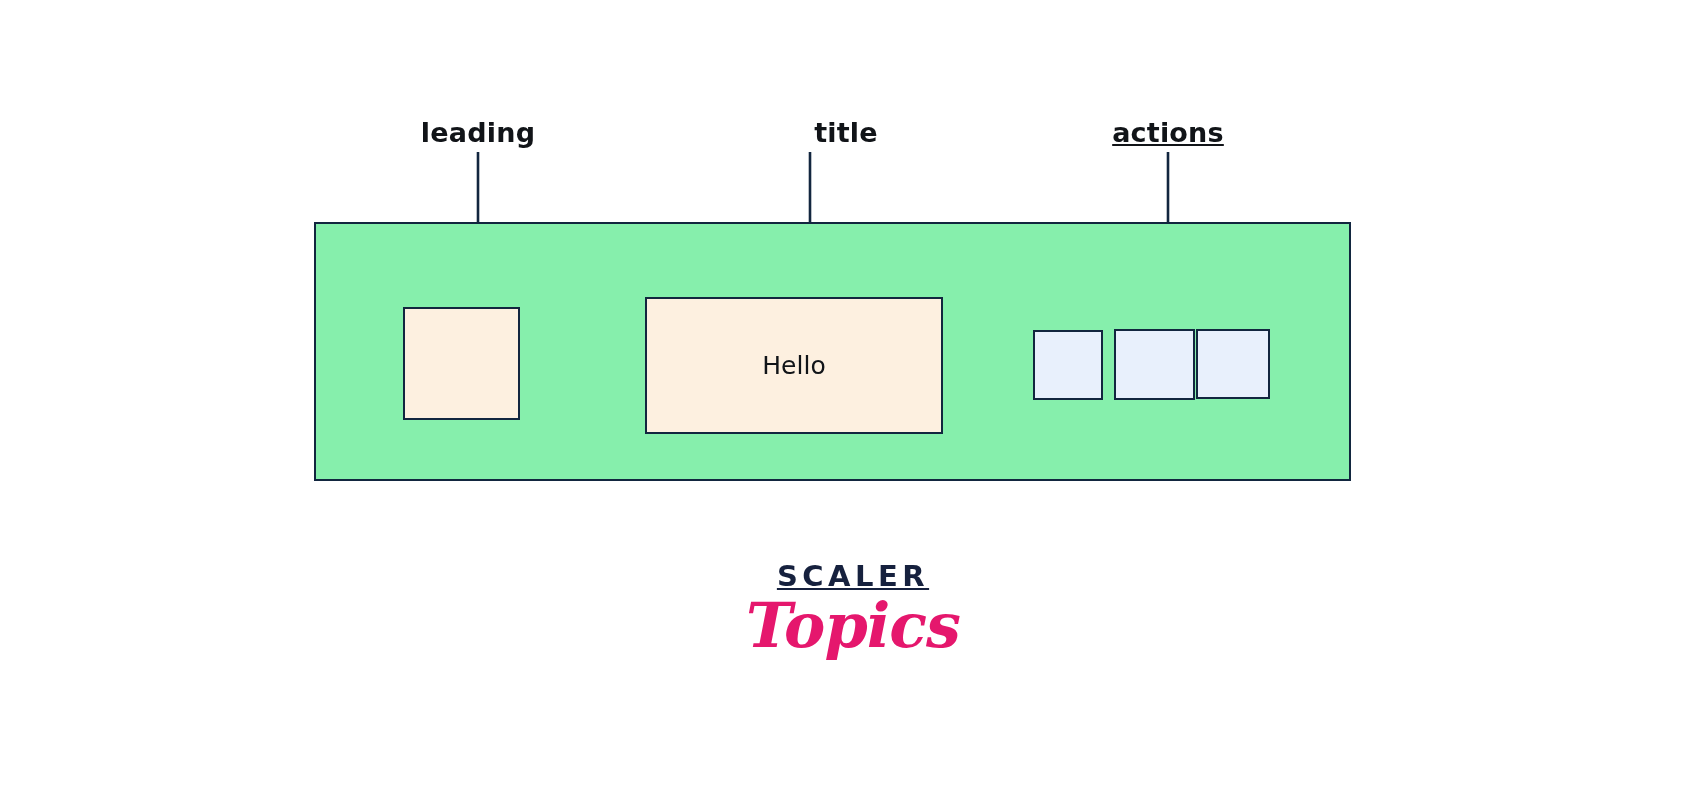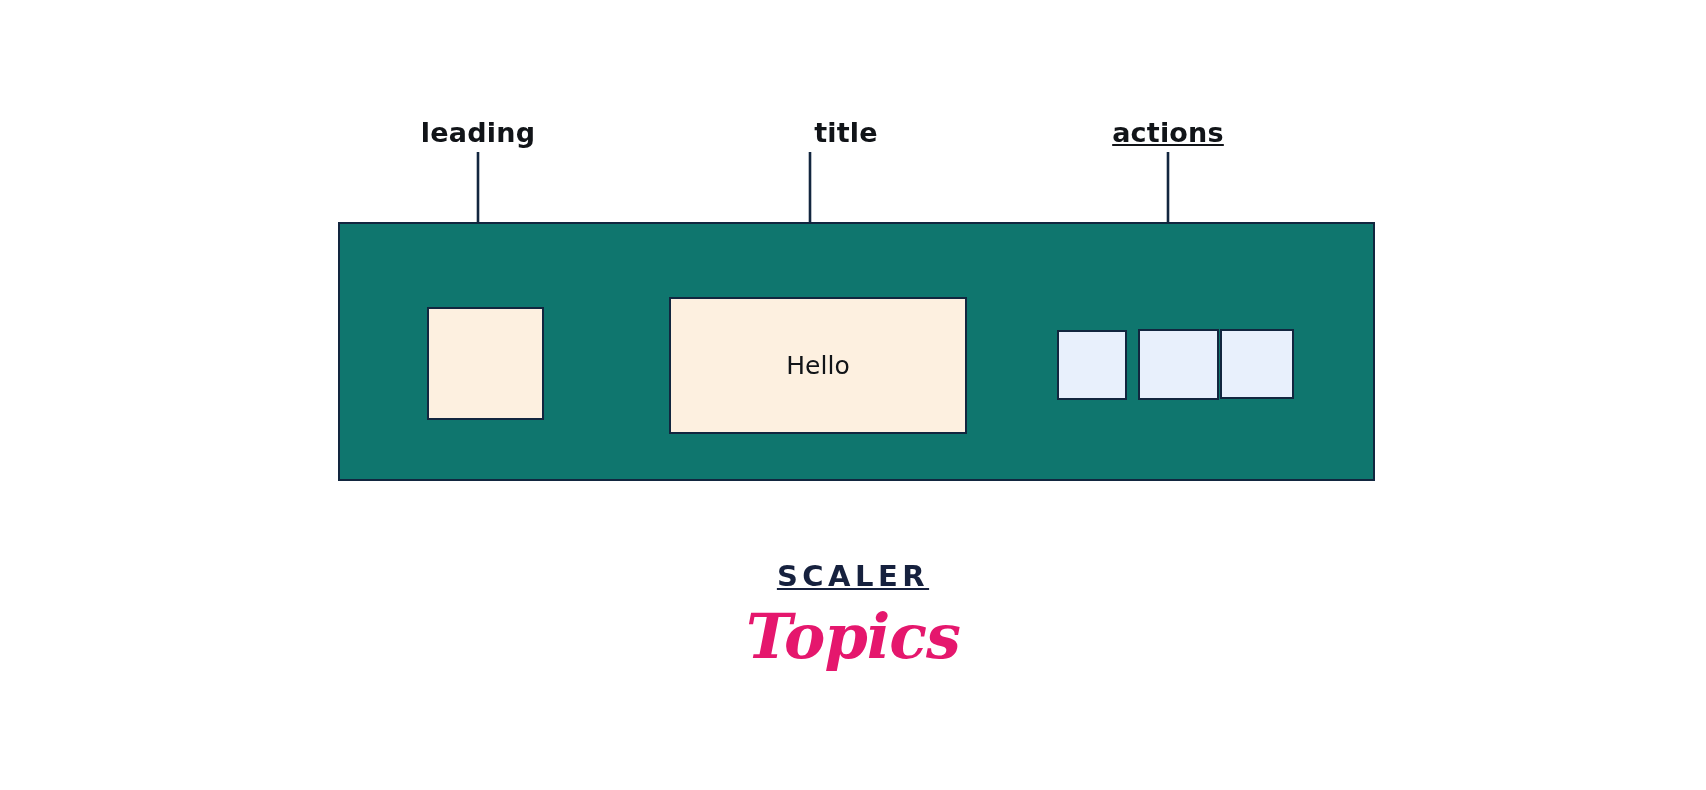--- a/index.html
+++ b/index.html
@@ -39,25 +39,25 @@
     position: absolute;
     left: 0; top: 0;
     width: 1706px;
     height: 790px;
     pointer-events: none;
   }
 
   
   .appbar {
     position: absolute;
-    left: 338px;
+    left: 314px;
     top: 222px;
     width: 1037px;
     height: 259px;
-    background: #0f766e;
+    background: #86efac;
     border: 2px solid #12263f;
     box-sizing: border-box;
   }
 
   .slot {
     position: absolute;
     box-sizing: border-box;
     border: 2px solid #12263f;
     display: flex;
     align-items: center;
@@ -112,21 +112,21 @@
     line-height: 1;
     text-decoration: underline;
   }
   .logo-topics {
     font-family: "DejaVu Serif", serif;
     font-size: 62px;
     font-style: italic;
     font-weight: 700;
     color: #e5176d;
     line-height: 1.05;
-    margin-top: 13px;
+    margin-top: 2px;
     letter-spacing: -1px;
   }
 </style>
 </head>
 <body>
 
 <div id="stage">
 
   <div class="anno-label" style="left:478px; top:117px;">leading</div>
 

